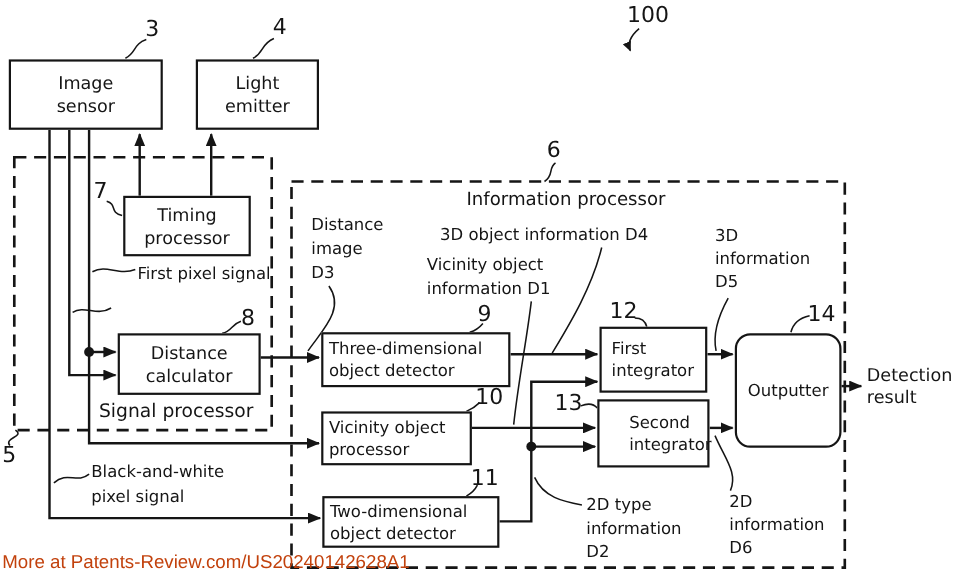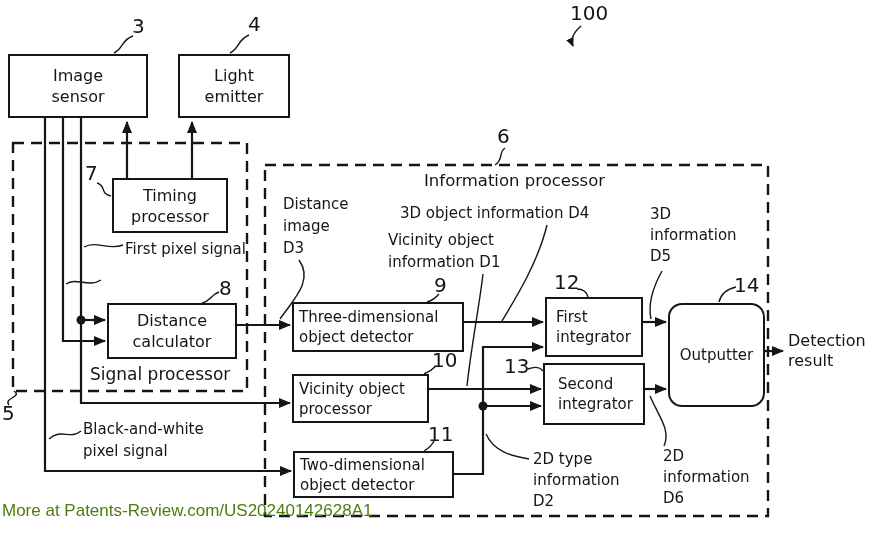--- a/index.html
+++ b/index.html
@@ -11,21 +11,21 @@
        font-size:16px;line-height:21px;z-index:2;text-align:center;}
   .box.thin{border-width:2px;font-size:15px;line-height:20px;align-items:flex-start;
        text-align:left;padding-left:5px;}
   .box.thin.ctr{align-items:center;padding-left:0;text-align:center;border-radius:14px;}
   .box span{display:block;}
   .lbl{position:absolute;font-size:15px;line-height:22px;white-space:nowrap;z-index:3;}
   .lbl span{display:block;}
   .ref{position:absolute;font-size:20px;line-height:22px;z-index:3;}
   .container-label{position:absolute;font-size:16.5px;white-space:nowrap;z-index:3;}
   .watermark{position:absolute;left:2px;top:501px;font-size:17px;z-index:4;
-       font-family:"Liberation Sans",sans-serif;color:#4d7c0f;white-space:nowrap;}
+       font-family:"Liberation Sans",sans-serif;color:#c2410c;white-space:nowrap;}
 </style>
 </head>
 <body>
 
 <div class="stage">
 
   <svg width="880" height="534" viewBox="0 0 880 534">
     <defs>
       <marker id="ah" viewBox="0 0 12 10" refX="11" refY="5" markerWidth="12" markerHeight="10" markerUnits="userSpaceOnUse" orient="auto">
         <path d="M0,0 L12,5 L0,10 Z" fill="#151515"></path>
@@ -116,21 +116,21 @@
     <span>processor</span>
   </div>
   <div class="box thin" style="left:293px;top:451px;width:161px;height:47px">
     <span>Two-dimensional</span>
     <span>object detector</span>
   </div>
   <div class="box thin" style="left:545px;top:297px;width:98px;height:60px;padding-left:9px">
     <span>First</span>
     <span>integrator</span>
   </div>
-  <div class="box thin" style="left:543px;top:363px;width:102px;height:62px;padding-left:13px">
+  <div class="box thin" style="left:543px;top:363px;width:102px;height:62px;padding-left:27px">
     <span>Second</span>
     <span>integrator</span>
   </div>
   <div class="box thin ctr" style="left:668px;top:303px;width:97px;height:104px">
     <span>Outputter</span>
   </div>
 
   <div class="container-label" style="left:90px;top:364px;font-size:17px">Signal processor</div>
   <div class="container-label" style="left:424px;top:171px">Information processor</div>
 

